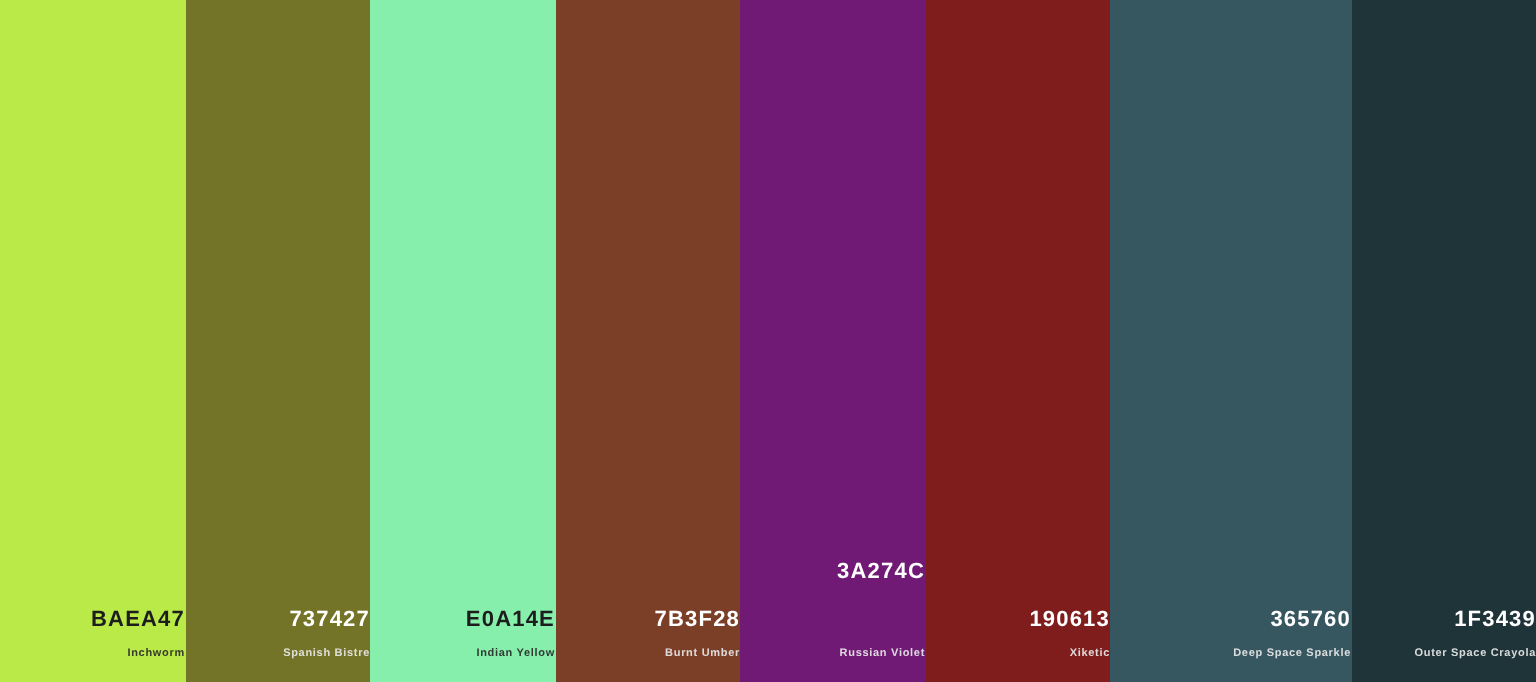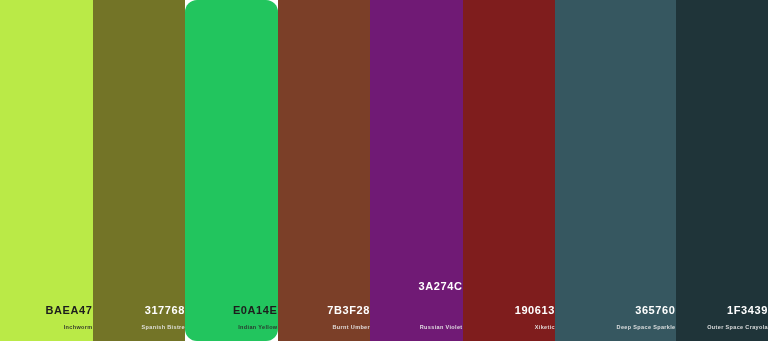--- a/index.html
+++ b/index.html
@@ -55,24 +55,24 @@
 </style>
 </head>
 <body>
 
 <div id="palette" style="width: 768px; height: 341px;">
     <div class="swatch text-dark" style="background: rgb(186, 234, 71);">
       <div class="swatch-hex">BAEA47</div>
       <div class="swatch-name">Inchworm</div>
     </div>
     <div class="swatch text-light" style="background: rgb(115, 116, 39);">
-      <div class="swatch-hex">317768</div>
+      <div class="swatch-hex">737427</div>
       <div class="swatch-name">Spanish Bistre</div>
     </div>
-    <div class="swatch text-dark" style="background: #22c55e; border-radius: 12px;">
+    <div class="swatch text-dark" style="background: #86efac;">
       <div class="swatch-hex">E0A14E</div>
       <div class="swatch-name">Indian Yellow</div>
     </div>
     <div class="swatch text-light" style="background: rgb(123, 63, 40);">
       <div class="swatch-hex">7B3F28</div>
       <div class="swatch-name">Burnt Umber</div>
     </div>
     <div class="swatch text-light" style="background: #701a75; gap: 24px;">
       <div class="swatch-hex">3A274C</div>
       <div class="swatch-name">Russian Violet</div>

